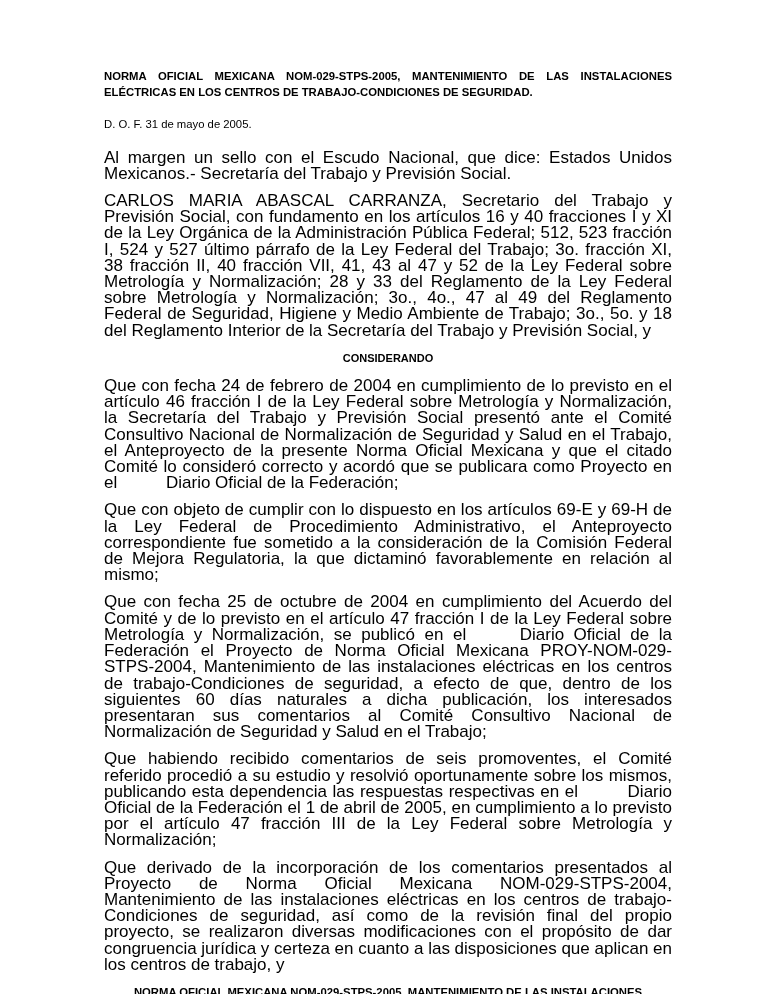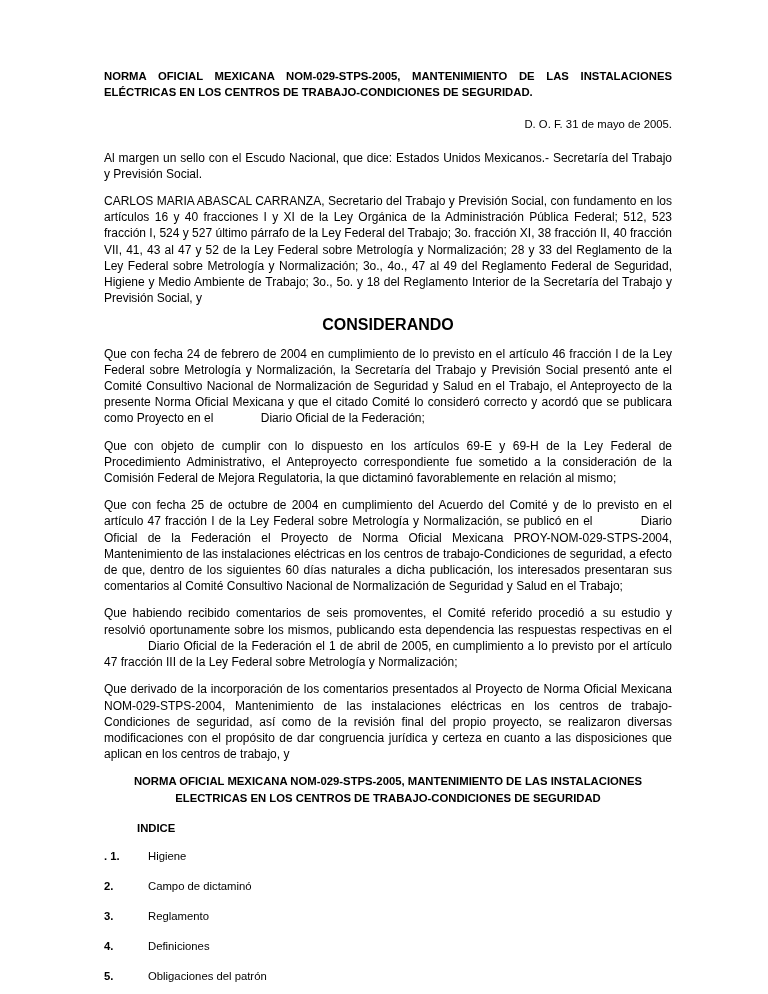--- a/index.html
+++ b/index.html
@@ -22,46 +22,46 @@
   .content {
     position: absolute;
     left: 104px;
     top: 68px;
     width: 568px;
   }
   p, div.blk {
     margin: 0;
   }
   .para {
-    font-size: 12px;
+    font-size: 17px;
     line-height: 16.2px;
     text-align: justify;
     text-justify: inter-word;
     margin-bottom: 11px;
     hyphens: none;
   }
   .para.nospace {
     margin-bottom: 0;
   }
   .head-title {
     font-size: 11.3px;
     line-height: 16.2px;
     font-weight: bold;
     text-align: justify;
     text-justify: inter-word;
     margin-bottom: 16px;
   }
   .dof-line {
     font-size: 11.3px;
     line-height: 16.2px;
-    text-align: right;
+    text-align: left;
     margin-bottom: 17px;
   }
   .centered-head {
-    font-size: 16px;
+    font-size: 11px;
     line-height: 16.2px;
     font-weight: bold;
     text-align: center;
     margin-top: 4px;
     margin-bottom: 12px;
   }
   .norma-title {
     font-size: 11.3px;
     line-height: 17px;
     font-weight: bold;

